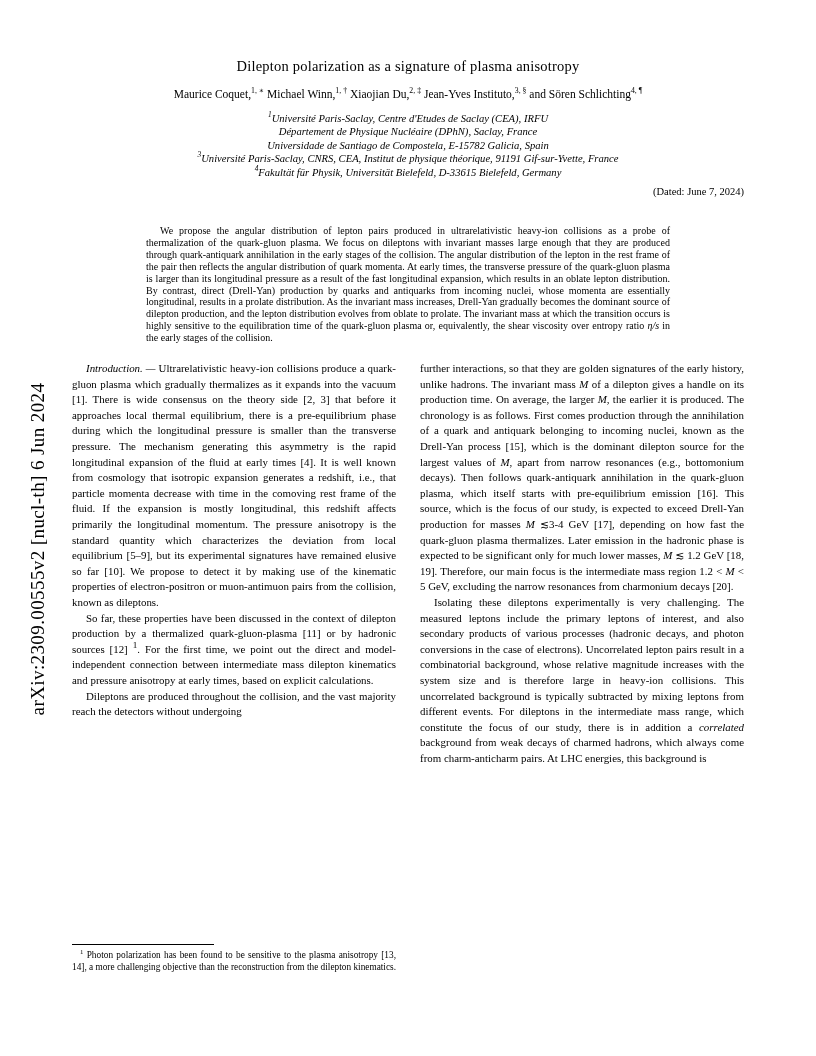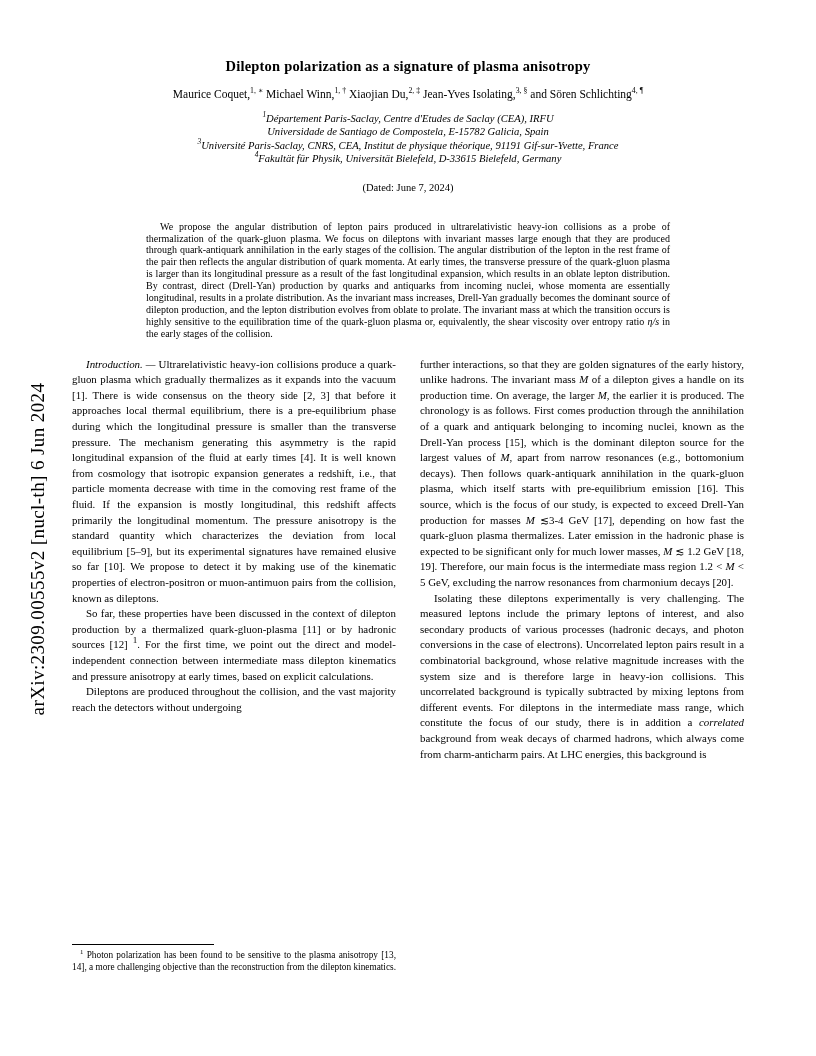--- a/index.html
+++ b/index.html
@@ -22,40 +22,40 @@
   }
   .content {
     position: absolute;
     left: 72px; top: 0;
     width: 672px;
   }
   .title {
     margin-top: 58px;
     text-align: center;
     font-size: 14.5px;
-    font-weight: bold;
+    font-weight: normal;
     letter-spacing: 0.2px;
   }
   .authors {
     margin-top: 13px;
     text-align: center;
     font-size: 11.5px;
   }
   .authors sup { font-size: 7.8px; }
   .affils {
     margin-top: 12px;
     text-align: center;
     font-style: italic;
     font-size: 10.6px;
     line-height: 13.4px;
   }
   .affils sup { font-size: 7.4px; }
   .date {
-    margin-top: 16px;
-    text-align: center;
+    margin-top: 7px;
+    text-align: right;
     font-size: 10.5px;
   }
   .abstract {
     width: 524px;
     margin: 28px auto 0 auto;
     text-align: justify;
     font-size: 10px;
     line-height: 11.9px;
     text-indent: 14px;
   }
@@ -95,24 +95,25 @@
 <body>
 
 <div class="page">
 
   <div class="arxiv">arXiv:2309.00555v2 [nucl-th] 6 Jun 2024</div>
 
   <div class="content">
 
     <h1 class="title">Dilepton polarization as a signature of plasma anisotropy</h1>
 
-    <div class="authors"><span>Maurice Coquet,</span><sup>1, ∗</sup><span> Michael Winn,</span><sup>1, †</sup><span> Xiaojian Du,</span><sup>2, ‡</sup><span> Jean-Yves Isolating,</span><sup>3, §</sup><span> and Sören Schlichting</span><sup>4, ¶</sup></div>
+    <div class="authors"><span>Maurice Coquet,</span><sup>1, ∗</sup><span> Michael Winn,</span><sup>1, †</sup><span> Xiaojian Du,</span><sup>2, ‡</sup><span> Jean-Yves Instituto,</span><sup>3, §</sup><span> and Sören Schlichting</span><sup>4, ¶</sup></div>
 
     <div class="affils">
-        <div><sup>1</sup><span>Département Paris-Saclay, Centre d'Etudes de Saclay (CEA), IRFU</span></div>
+        <div><sup>1</sup><span>Université Paris-Saclay, Centre d'Etudes de Saclay (CEA), IRFU</span></div>
+        <div><span>Département de Physique Nucléaire (DPhN), Saclay, France</span></div>
         <div><span>Universidade de Santiago de Compostela, E-15782 Galicia, Spain</span></div>
         <div><sup>3</sup><span>Université Paris-Saclay, CNRS, CEA, Institut de physique théorique, 91191 Gif-sur-Yvette, France</span></div>
         <div><sup>4</sup><span>Fakultät für Physik, Universität Bielefeld, D-33615 Bielefeld, Germany</span></div>
       </div>
 
     <div class="date">(Dated: June 7, 2024)</div>
 
     <div class="abstract"><span>We propose the angular distribution of lepton pairs produced in ultrarelativistic heavy-ion collisions as a probe of thermalization of the quark-gluon plasma. We focus on dileptons with invariant masses large enough that they are produced through quark-antiquark annihilation in the early stages of the collision. The angular distribution of the lepton in the rest frame of the pair then reflects the angular distribution of quark momenta. At early times, the transverse pressure of the quark-gluon plasma is larger than its longitudinal pressure as a result of the fast longitudinal expansion, which results in an oblate lepton distribution. By contrast, direct (Drell-Yan) production by quarks and antiquarks from incoming nuclei, whose momenta are essentially longitudinal, results in a prolate distribution. As the invariant mass increases, Drell-Yan gradually becomes the dominant source of dilepton production, and the lepton distribution evolves from oblate to prolate. The invariant mass at which the transition occurs is highly sensitive to the equilibration time of the quark-gluon plasma or, equivalently, the shear viscosity over entropy ratio </span><em>η/s</em><span> in the early stages of the collision.</span></div>
 
     <div class="columns">

